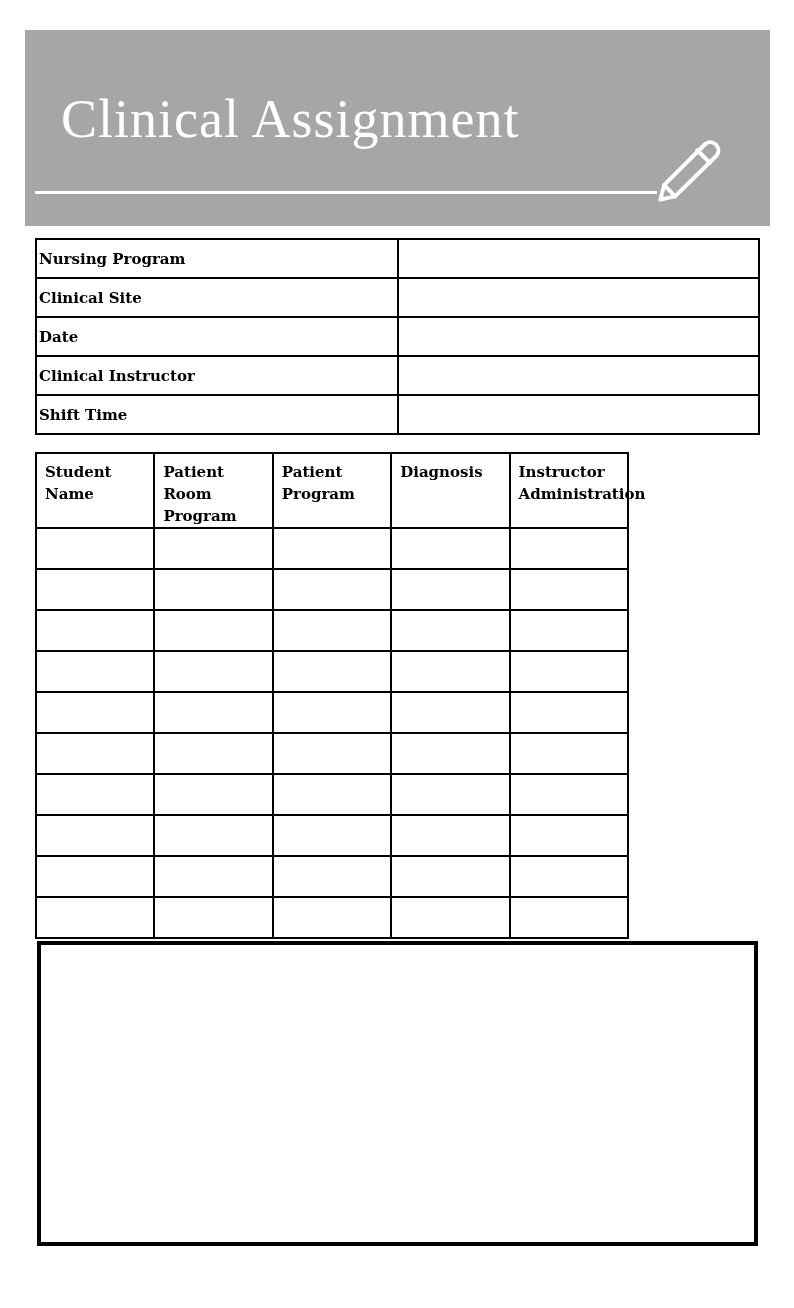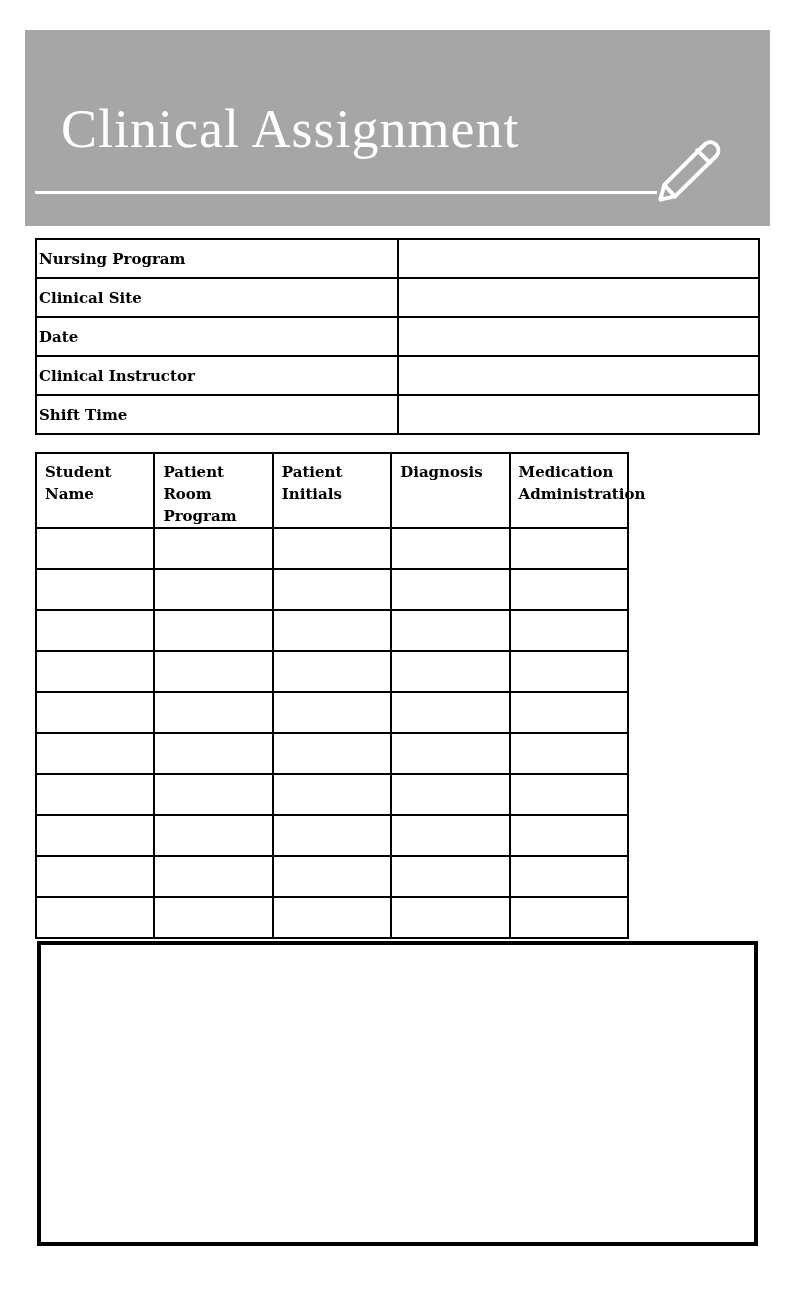--- a/index.html
+++ b/index.html
@@ -28,21 +28,20 @@
   .header h1 {
     position: absolute;
     left: 36px;
     top: 58px;
     font-family: "Liberation Serif", "DejaVu Serif", serif;
     font-weight: 400;
     font-size: 54px;
     letter-spacing: 1px;
     color: #ffffff;
     white-space: nowrap;
-    margin-top: 10px;
   }
   .title-underline {
     position: absolute;
     left: 10px;
     bottom: 32px;
     width: 622px;
     height: 3px;
     background: #ffffff;
   }
   .pencil {
@@ -149,23 +148,23 @@
         <td class="value"></td>
       </tr>
     </tbody>
   </table>
 
   <table class="assign-table">
     <thead>
       <tr>
         <th>Student Name</th>
         <th>Patient Room Program</th>
-        <th>Patient Initials</th>
+        <th>Patient Program</th>
         <th>Diagnosis</th>
-        <th>Medication Administration</th>
+        <th>Instructor Administration</th>
       </tr>
     </thead>
     <tbody>
         <tr>
           <td></td>
           <td></td>
           <td></td>
           <td></td>
           <td></td>
         </tr>

